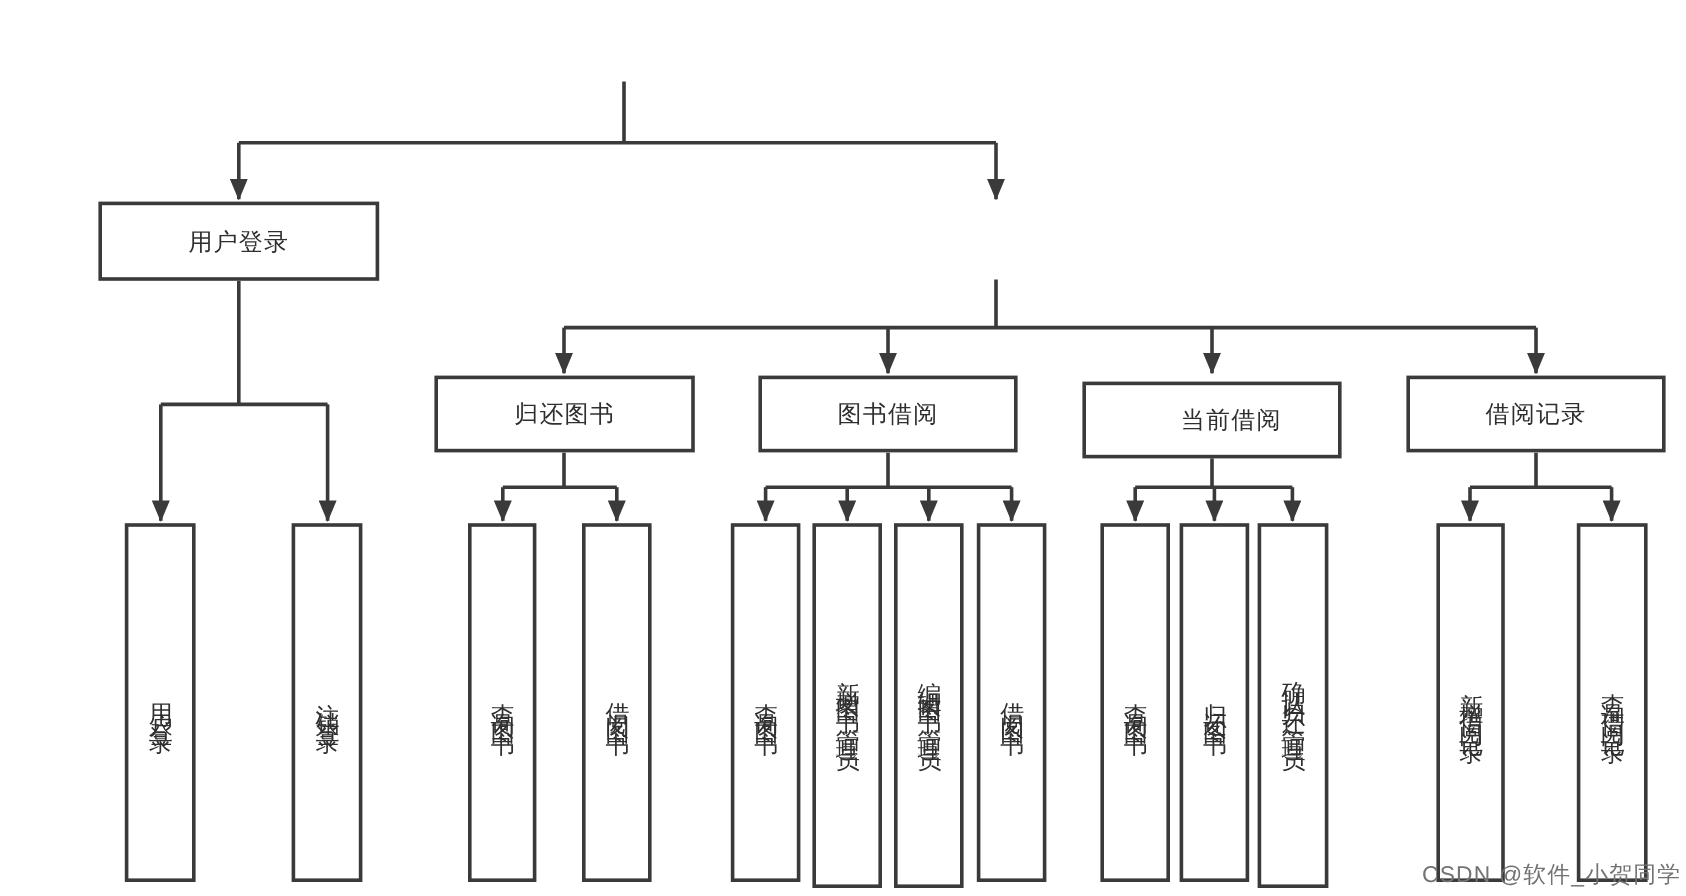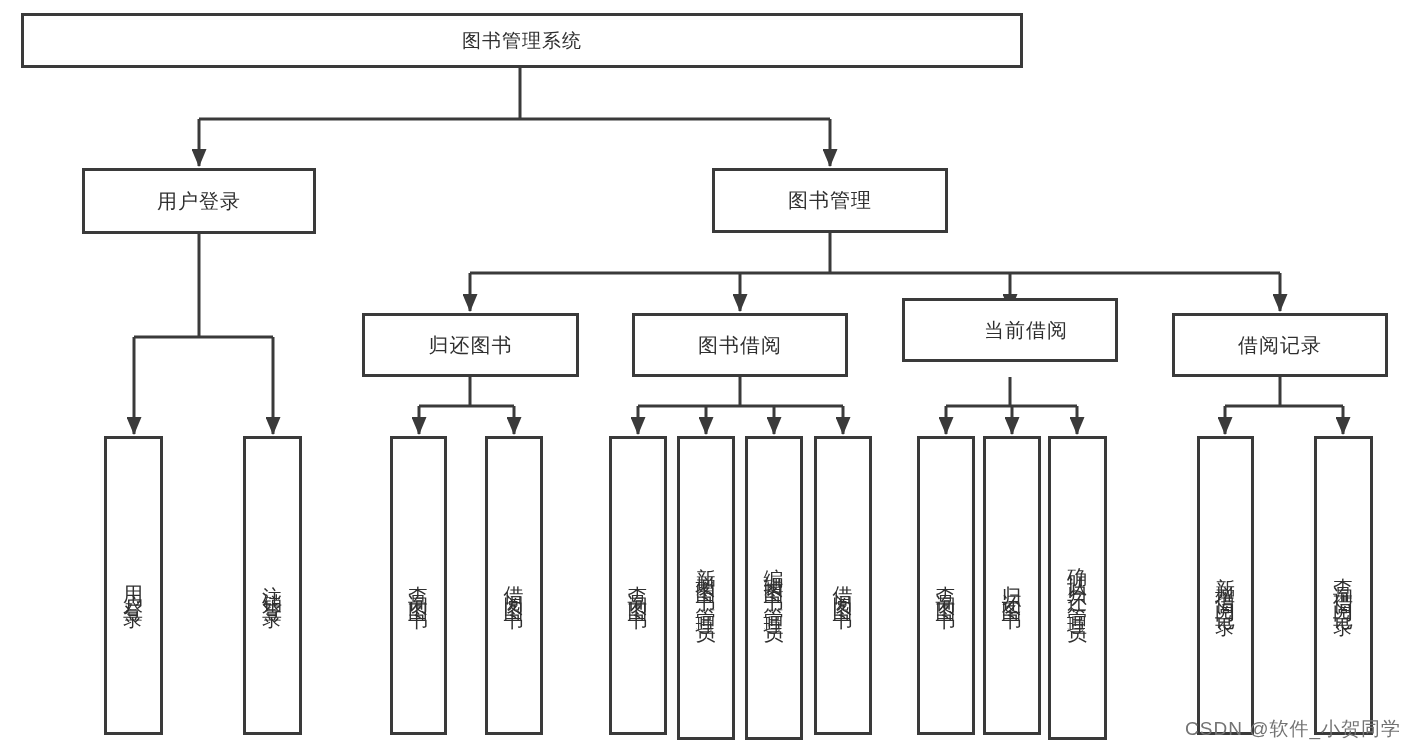--- a/index.html
+++ b/index.html
@@ -56,21 +56,21 @@
     color: #737373;
     letter-spacing: 1px;
     white-space: nowrap;
   }
   
   .root-box        { left: 21px;   top: 13px;  width: 1002px; height: 55px; }
   .n-user-login    { left: 82px;   top: 168px; width: 234px;  height: 66px; }
   .n-book-mgmt     { left: 712px;  top: 168px; width: 236px;  height: 65px; }
   .n-new-book      { left: 362px;  top: 313px; width: 217px;  height: 64px; }
   .n-book-borrow   { left: 632px;  top: 313px; width: 216px;  height: 64px; }
-  .n-cur-borrow    { left: 902px;  top: 298px; width: 216px;  height: 64px; padding-left: 32px; }
+  .n-cur-borrow    { left: 902px;  top: 318px; width: 216px;  height: 64px; padding-left: 32px; }
   .n-borrow-rec    { left: 1172px; top: 313px; width: 216px;  height: 64px; }
   .leaf            { top: 436px; height: 299px; width: 58px; }
   .leaf.tall       { height: 304px; }
   .l-1  { left: 104px; width: 59px; }
   .l-2  { left: 243px; width: 59px; }
   .l-3  { left: 390px; width: 57px; }
   .l-4  { left: 485px; }
   .l-5  { left: 609px; }
   .l-6  { left: 677px; }
   .l-7  { left: 745px; }
@@ -122,29 +122,23 @@
       <path d="M946 406 V434" marker-end="url(#arr)"></path>
       <path d="M1012 406 V434" marker-end="url(#arr)"></path>
       <path d="M1077 406 V434" marker-end="url(#arr)"></path>
 
       <path d="M1280 377 V406 M1225 406 H1343"></path>
       <path d="M1225 406 V434" marker-end="url(#arr)"></path>
       <path d="M1343 406 V434" marker-end="url(#arr)"></path>
     </g>
   </svg>
 
-  <div class="node root-box">
-    <span class="hlabel">图书管理系统</span>
-  </div>
 
   <div class="node n-user-login">
     <span class="hlabel">用户登录</span>
-  </div>
-  <div class="node n-book-mgmt">
-    <span class="hlabel">图书管理</span>
   </div>
 
   <div class="node n-new-book">
     <span class="hlabel">归还图书</span>
   </div>
   <div class="node n-book-borrow">
     <span class="hlabel">图书借阅</span>
   </div>
   <div class="node n-cur-borrow">
     <span class="hlabel">当前借阅</span>

